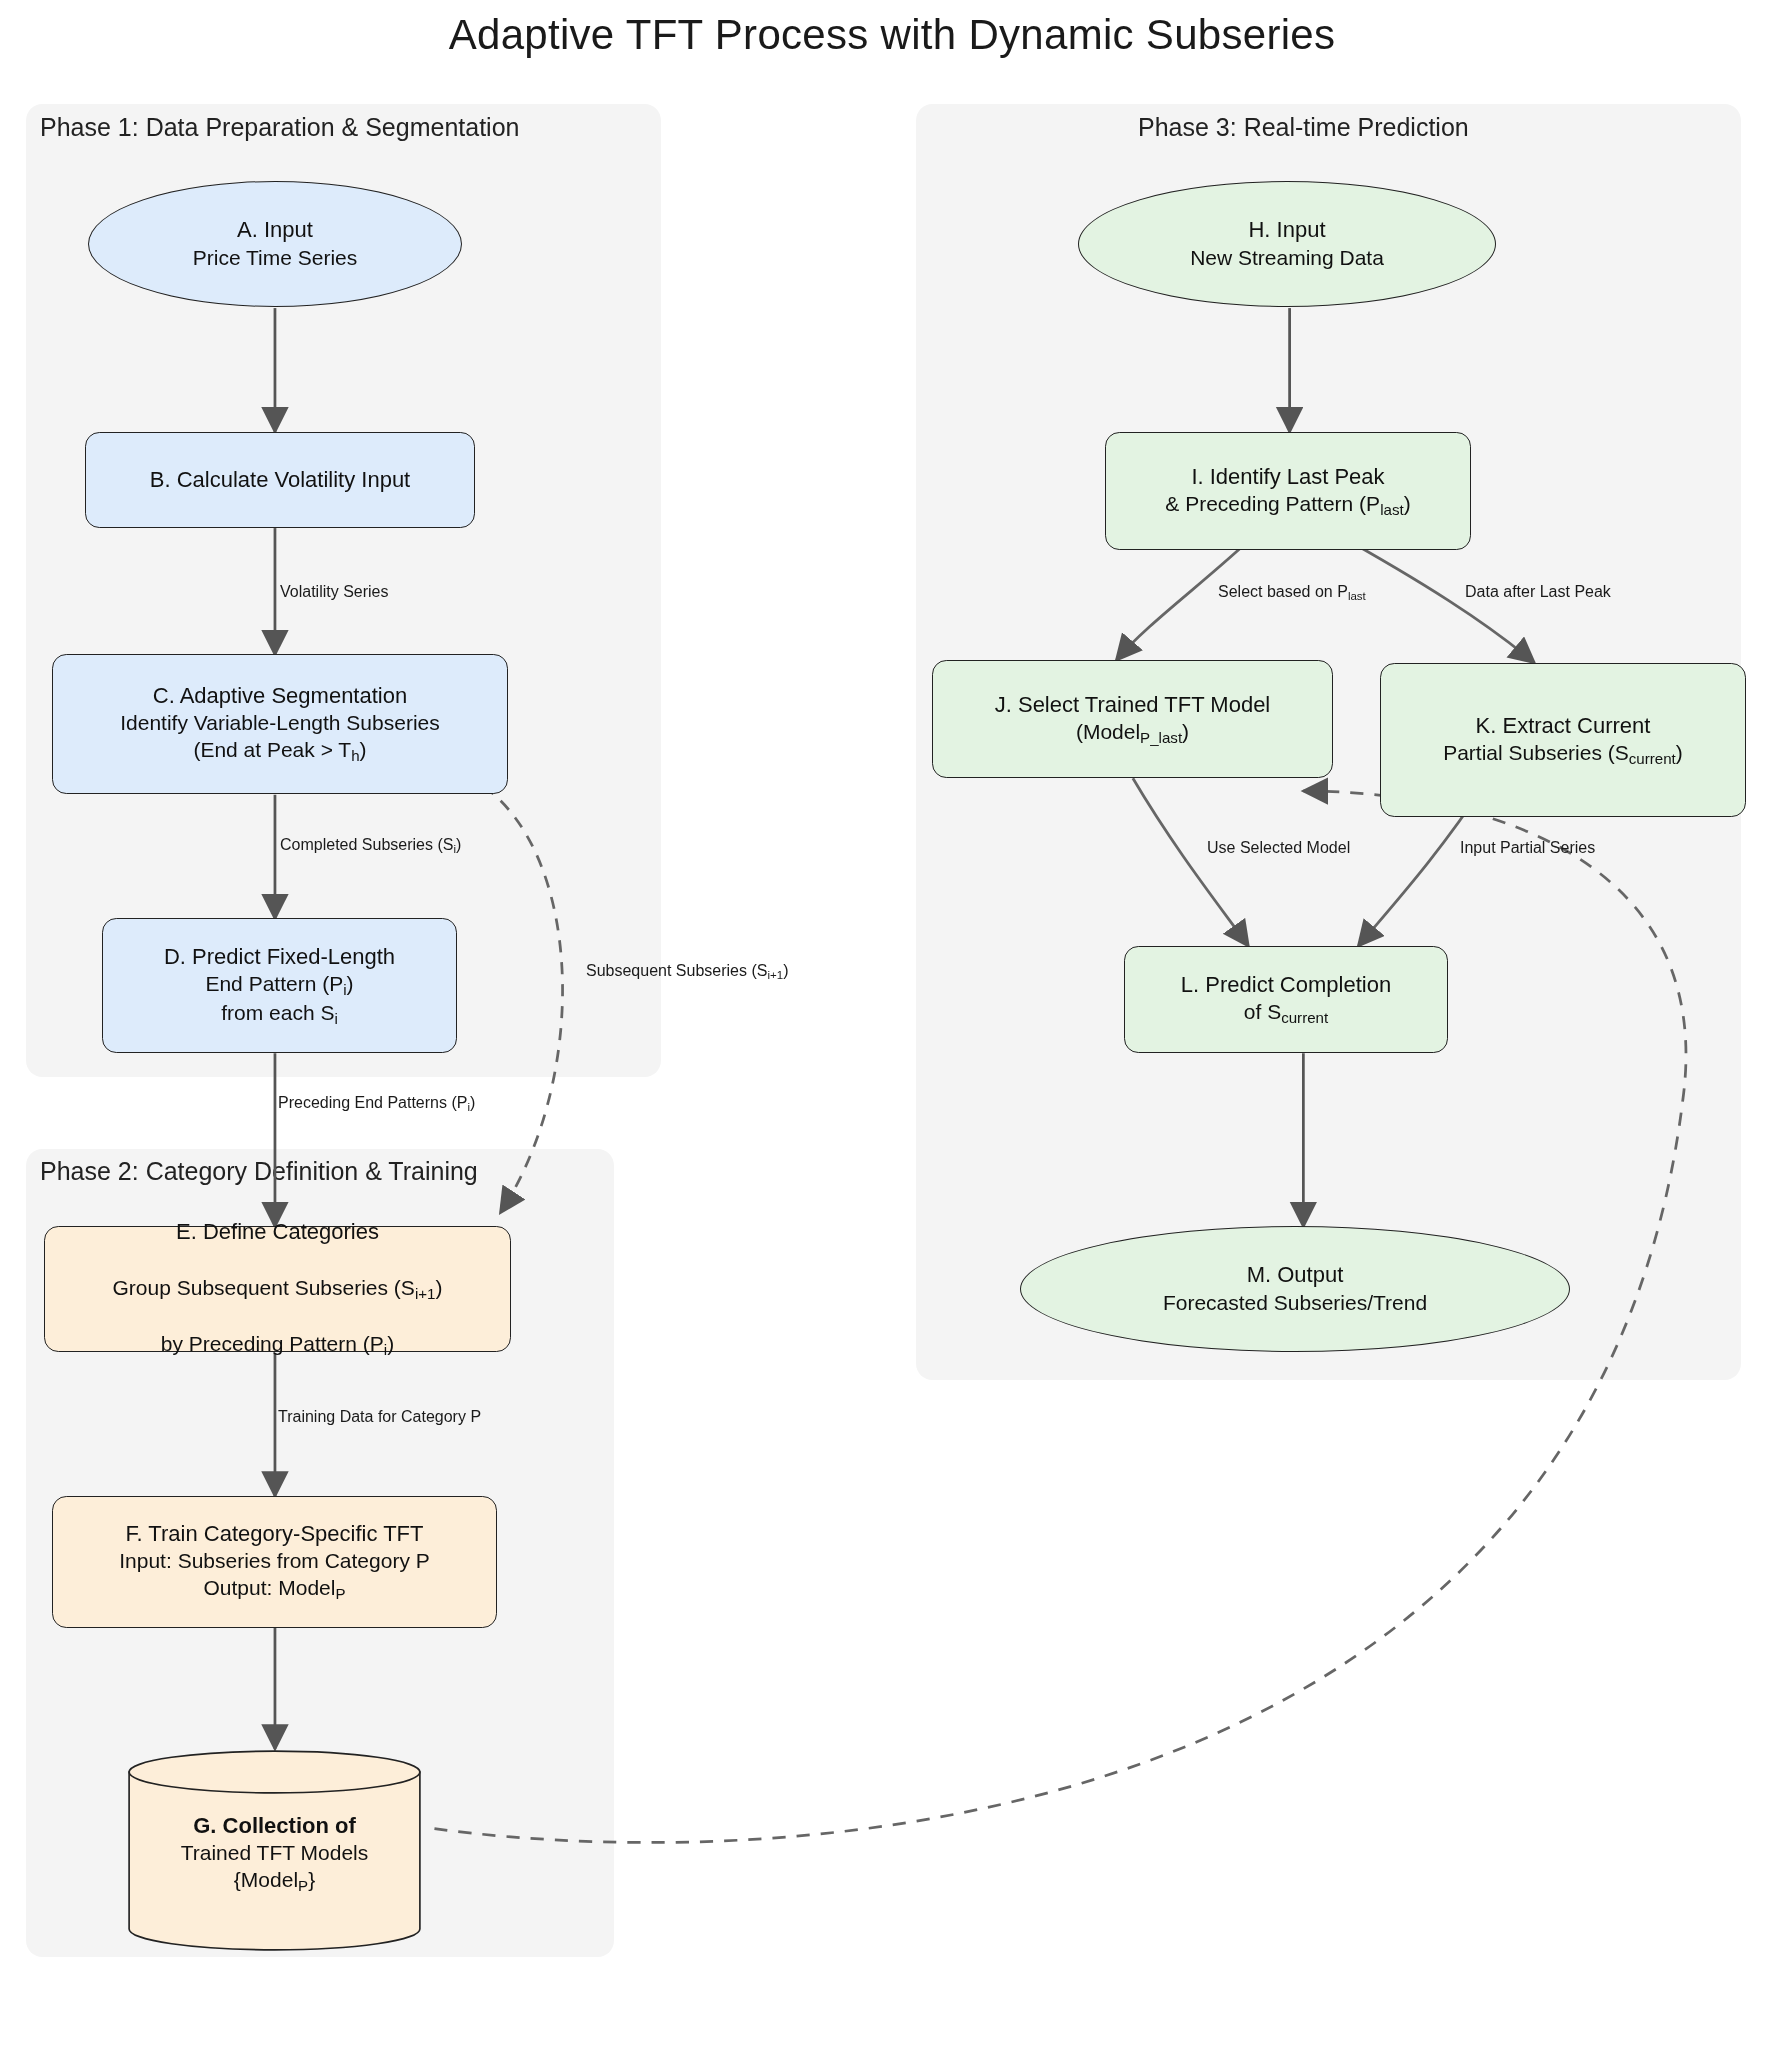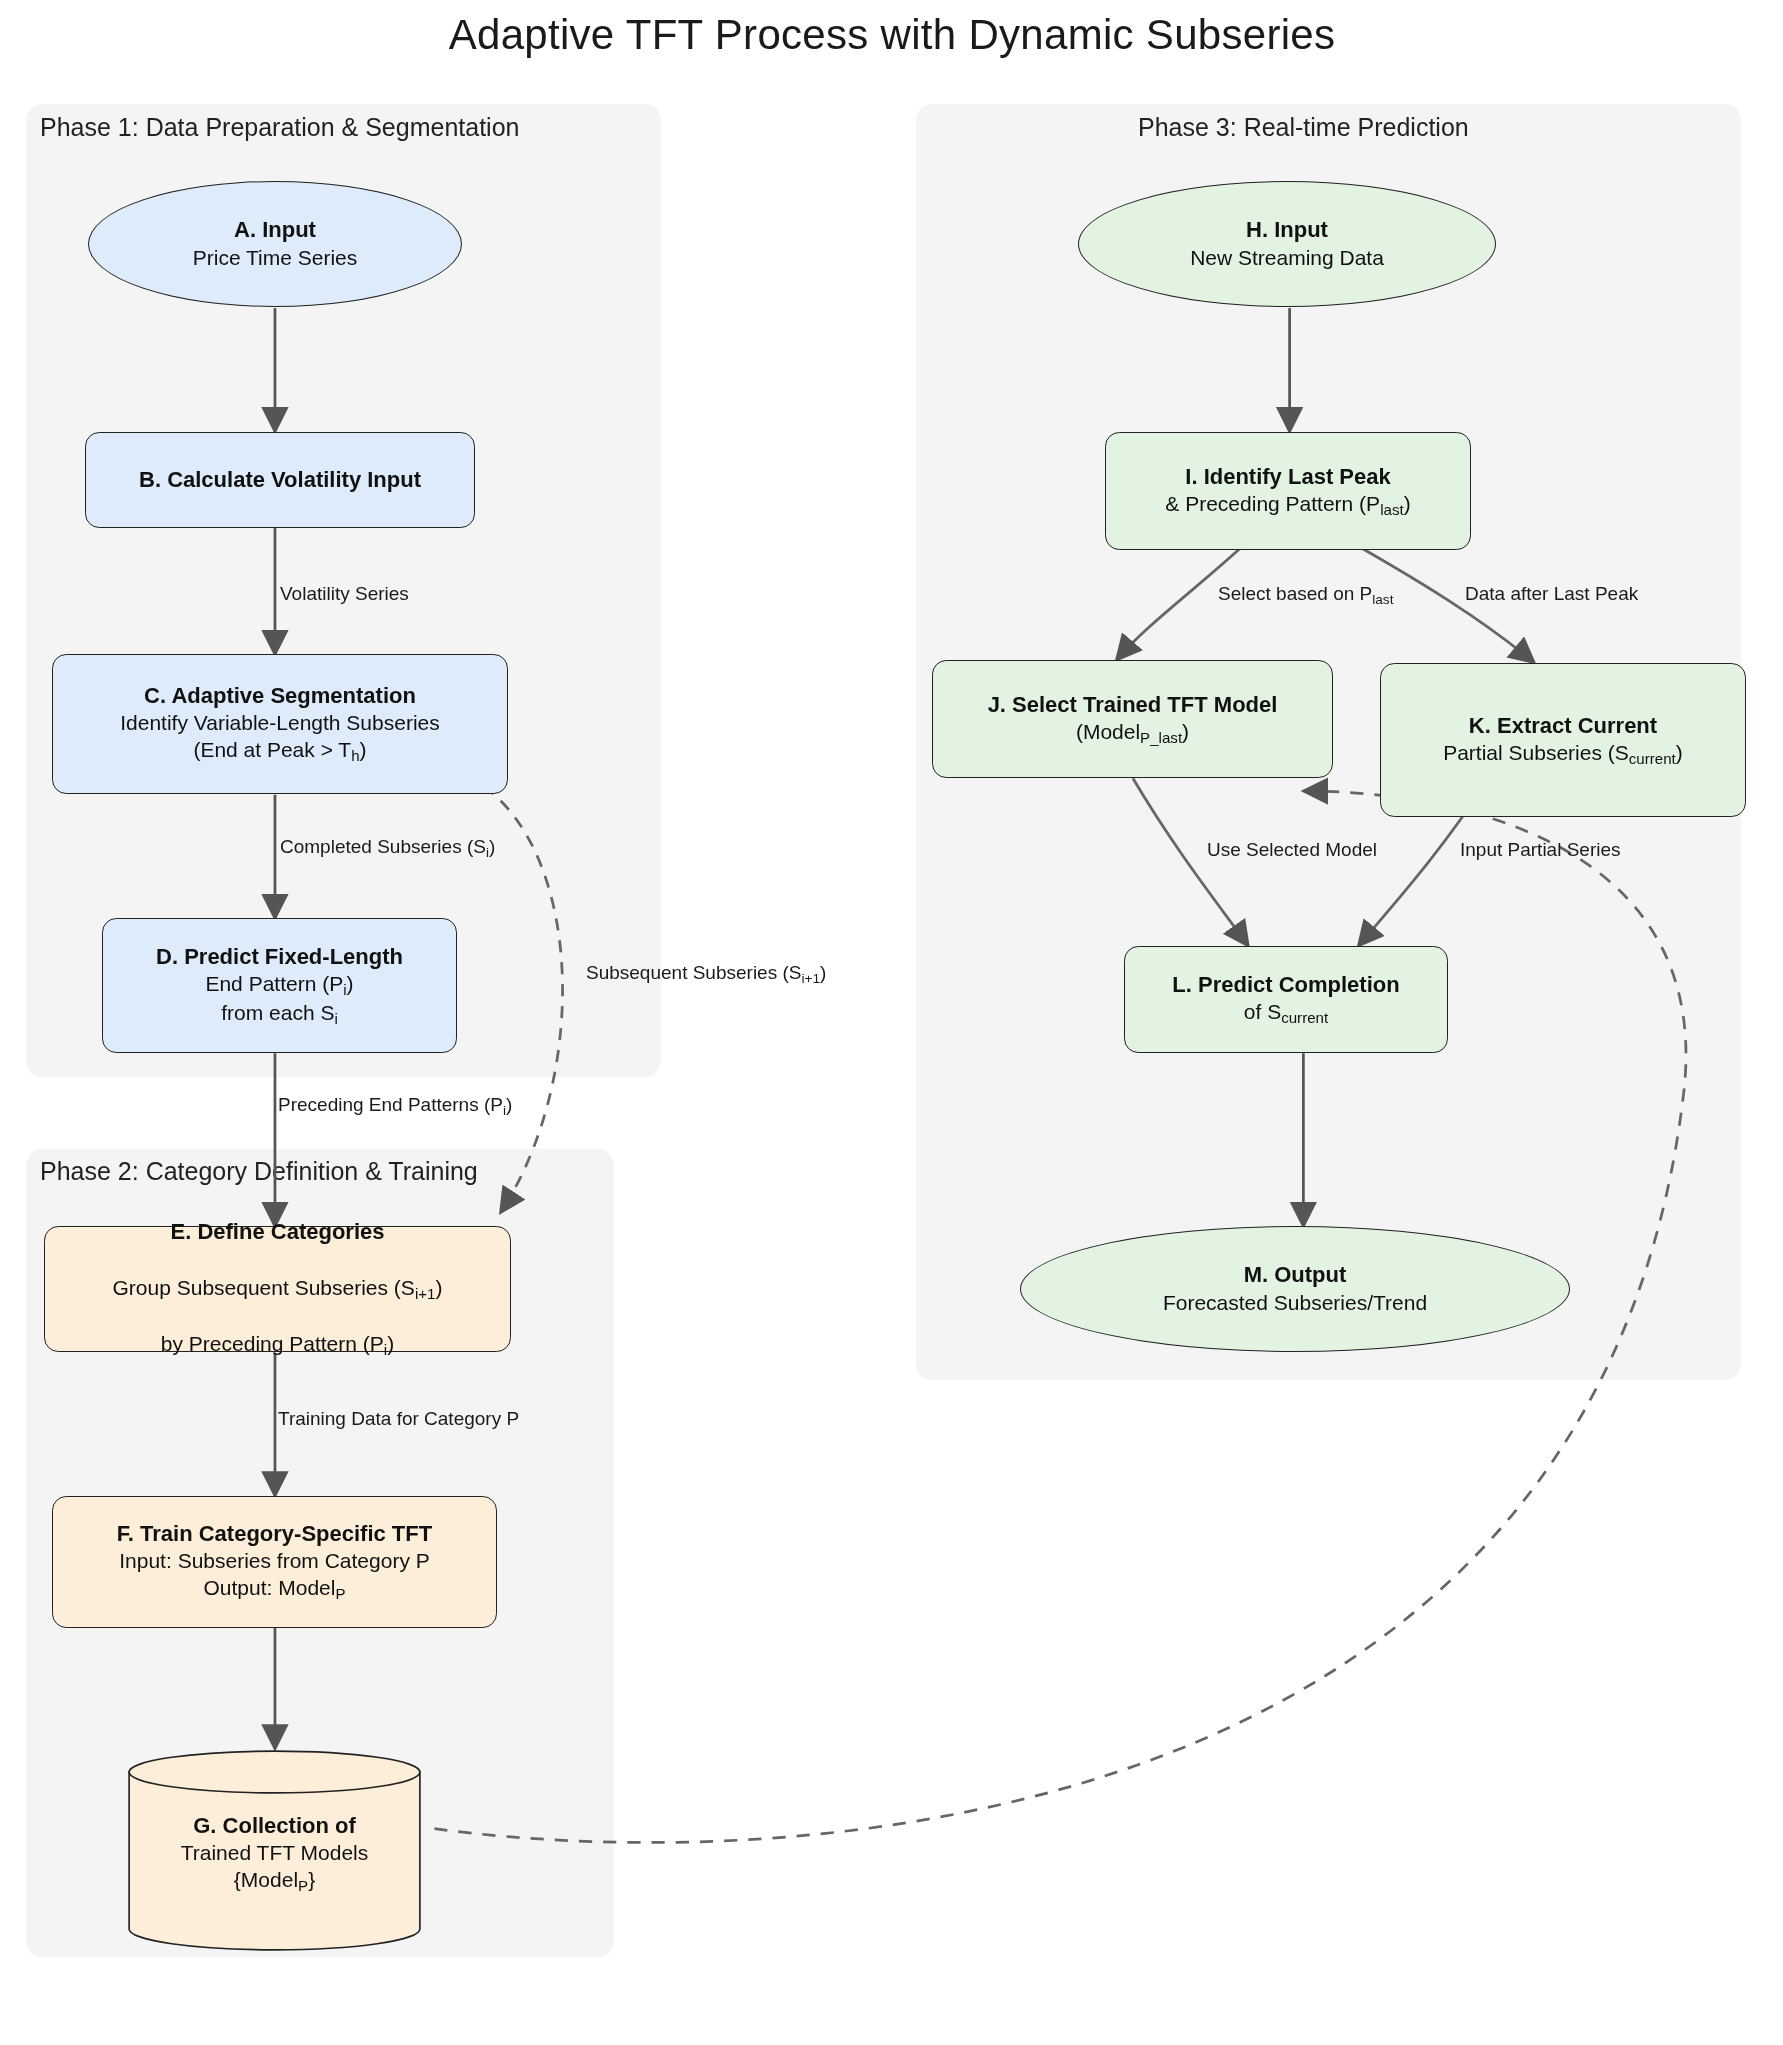--- a/index.html
+++ b/index.html
@@ -46,21 +46,21 @@
     position: absolute;
     box-sizing: border-box;
     display: flex;
     flex-direction: column;
     align-items: center;
     justify-content: center;
     text-align: center;
     color: #111;
     line-height: 1.28;
   }
-  .node .l1 { font-weight: bold; font-size: 22px; text-align: center; }
+  .node .l1 { font-weight: normal; font-size: 22px; text-align: center; }
   .node .l2 { font-size: 21px; }
   .node .l3 { font-size: 21px; }
 
   .rounded {
     border: 1.6px solid #222;
     border-radius: 14.3px;
   }
   .ellipse {
     border: 1.6px solid #222;
     border-radius: 50%;
@@ -80,21 +80,21 @@
     flex-direction: column;
     align-items: center;
     justify-content: flex-start;
     text-align: center;
     color: #111;
     line-height: 1.28;
   }
 
   .edge-label {
     position: absolute;
-    font-size: 19px;
+    font-size: 16px;
     color: #1a1a1a;
     white-space: nowrap;
   }
 
   svg.links {
     position: absolute;
     left: 0; top: 0;
     width: 1784px;
     height: 2046px;
     pointer-events: none;

